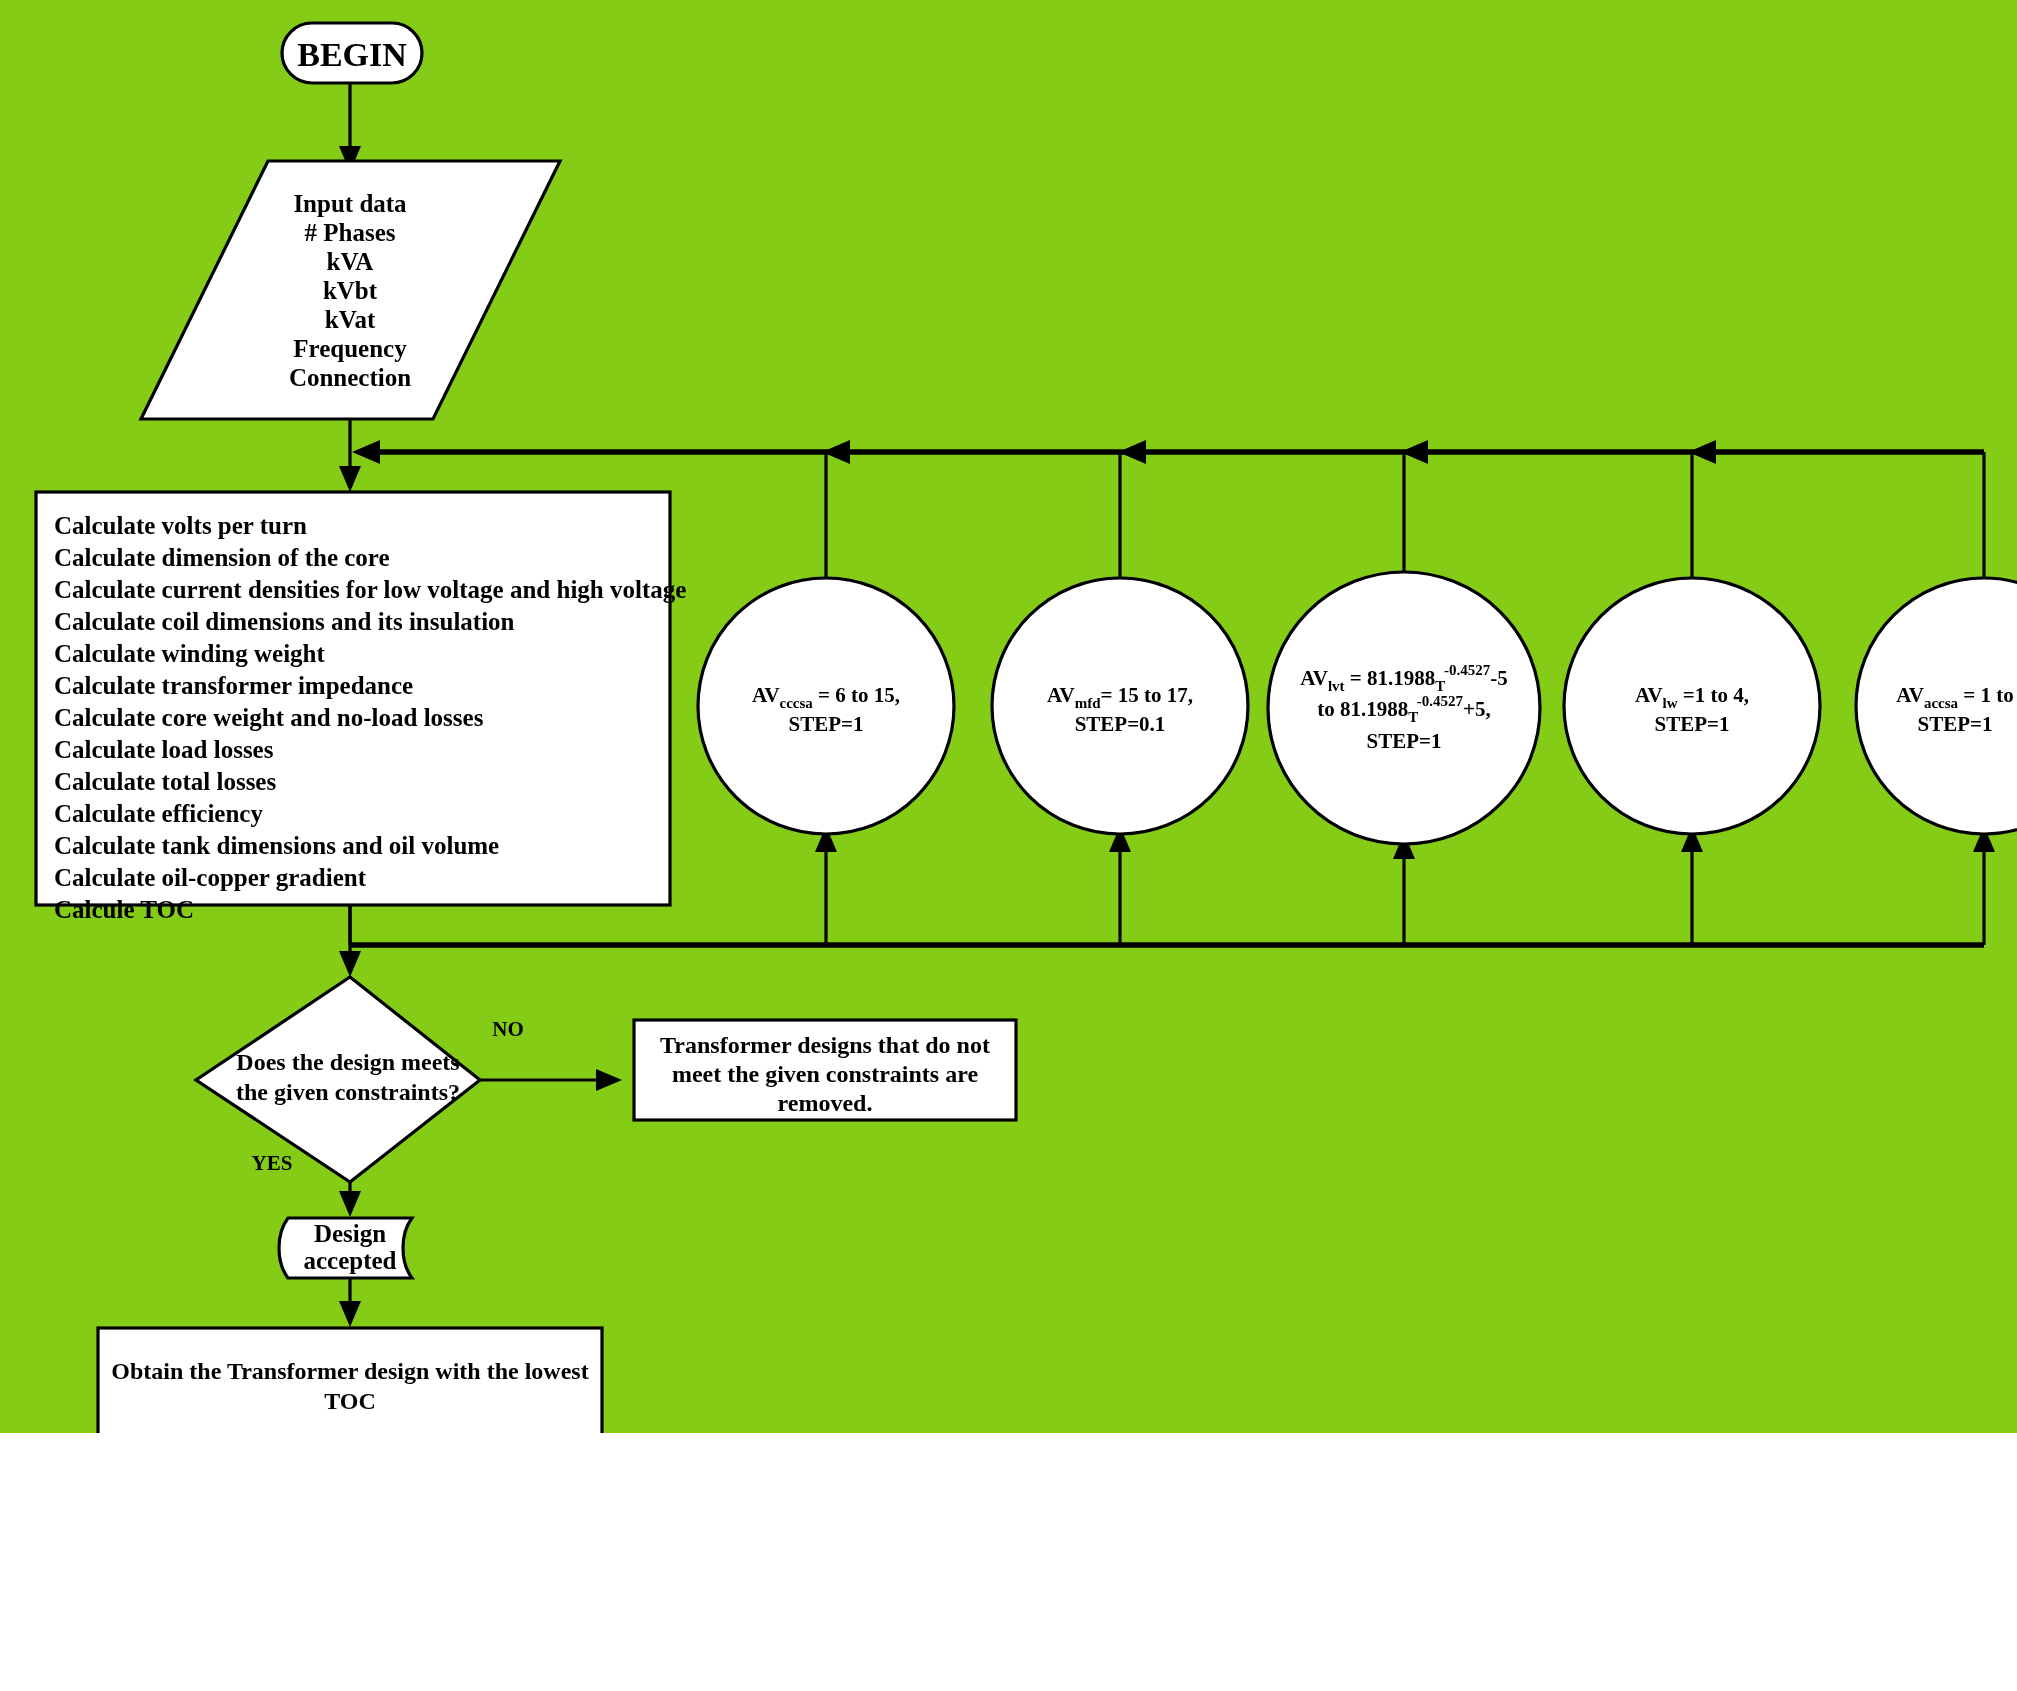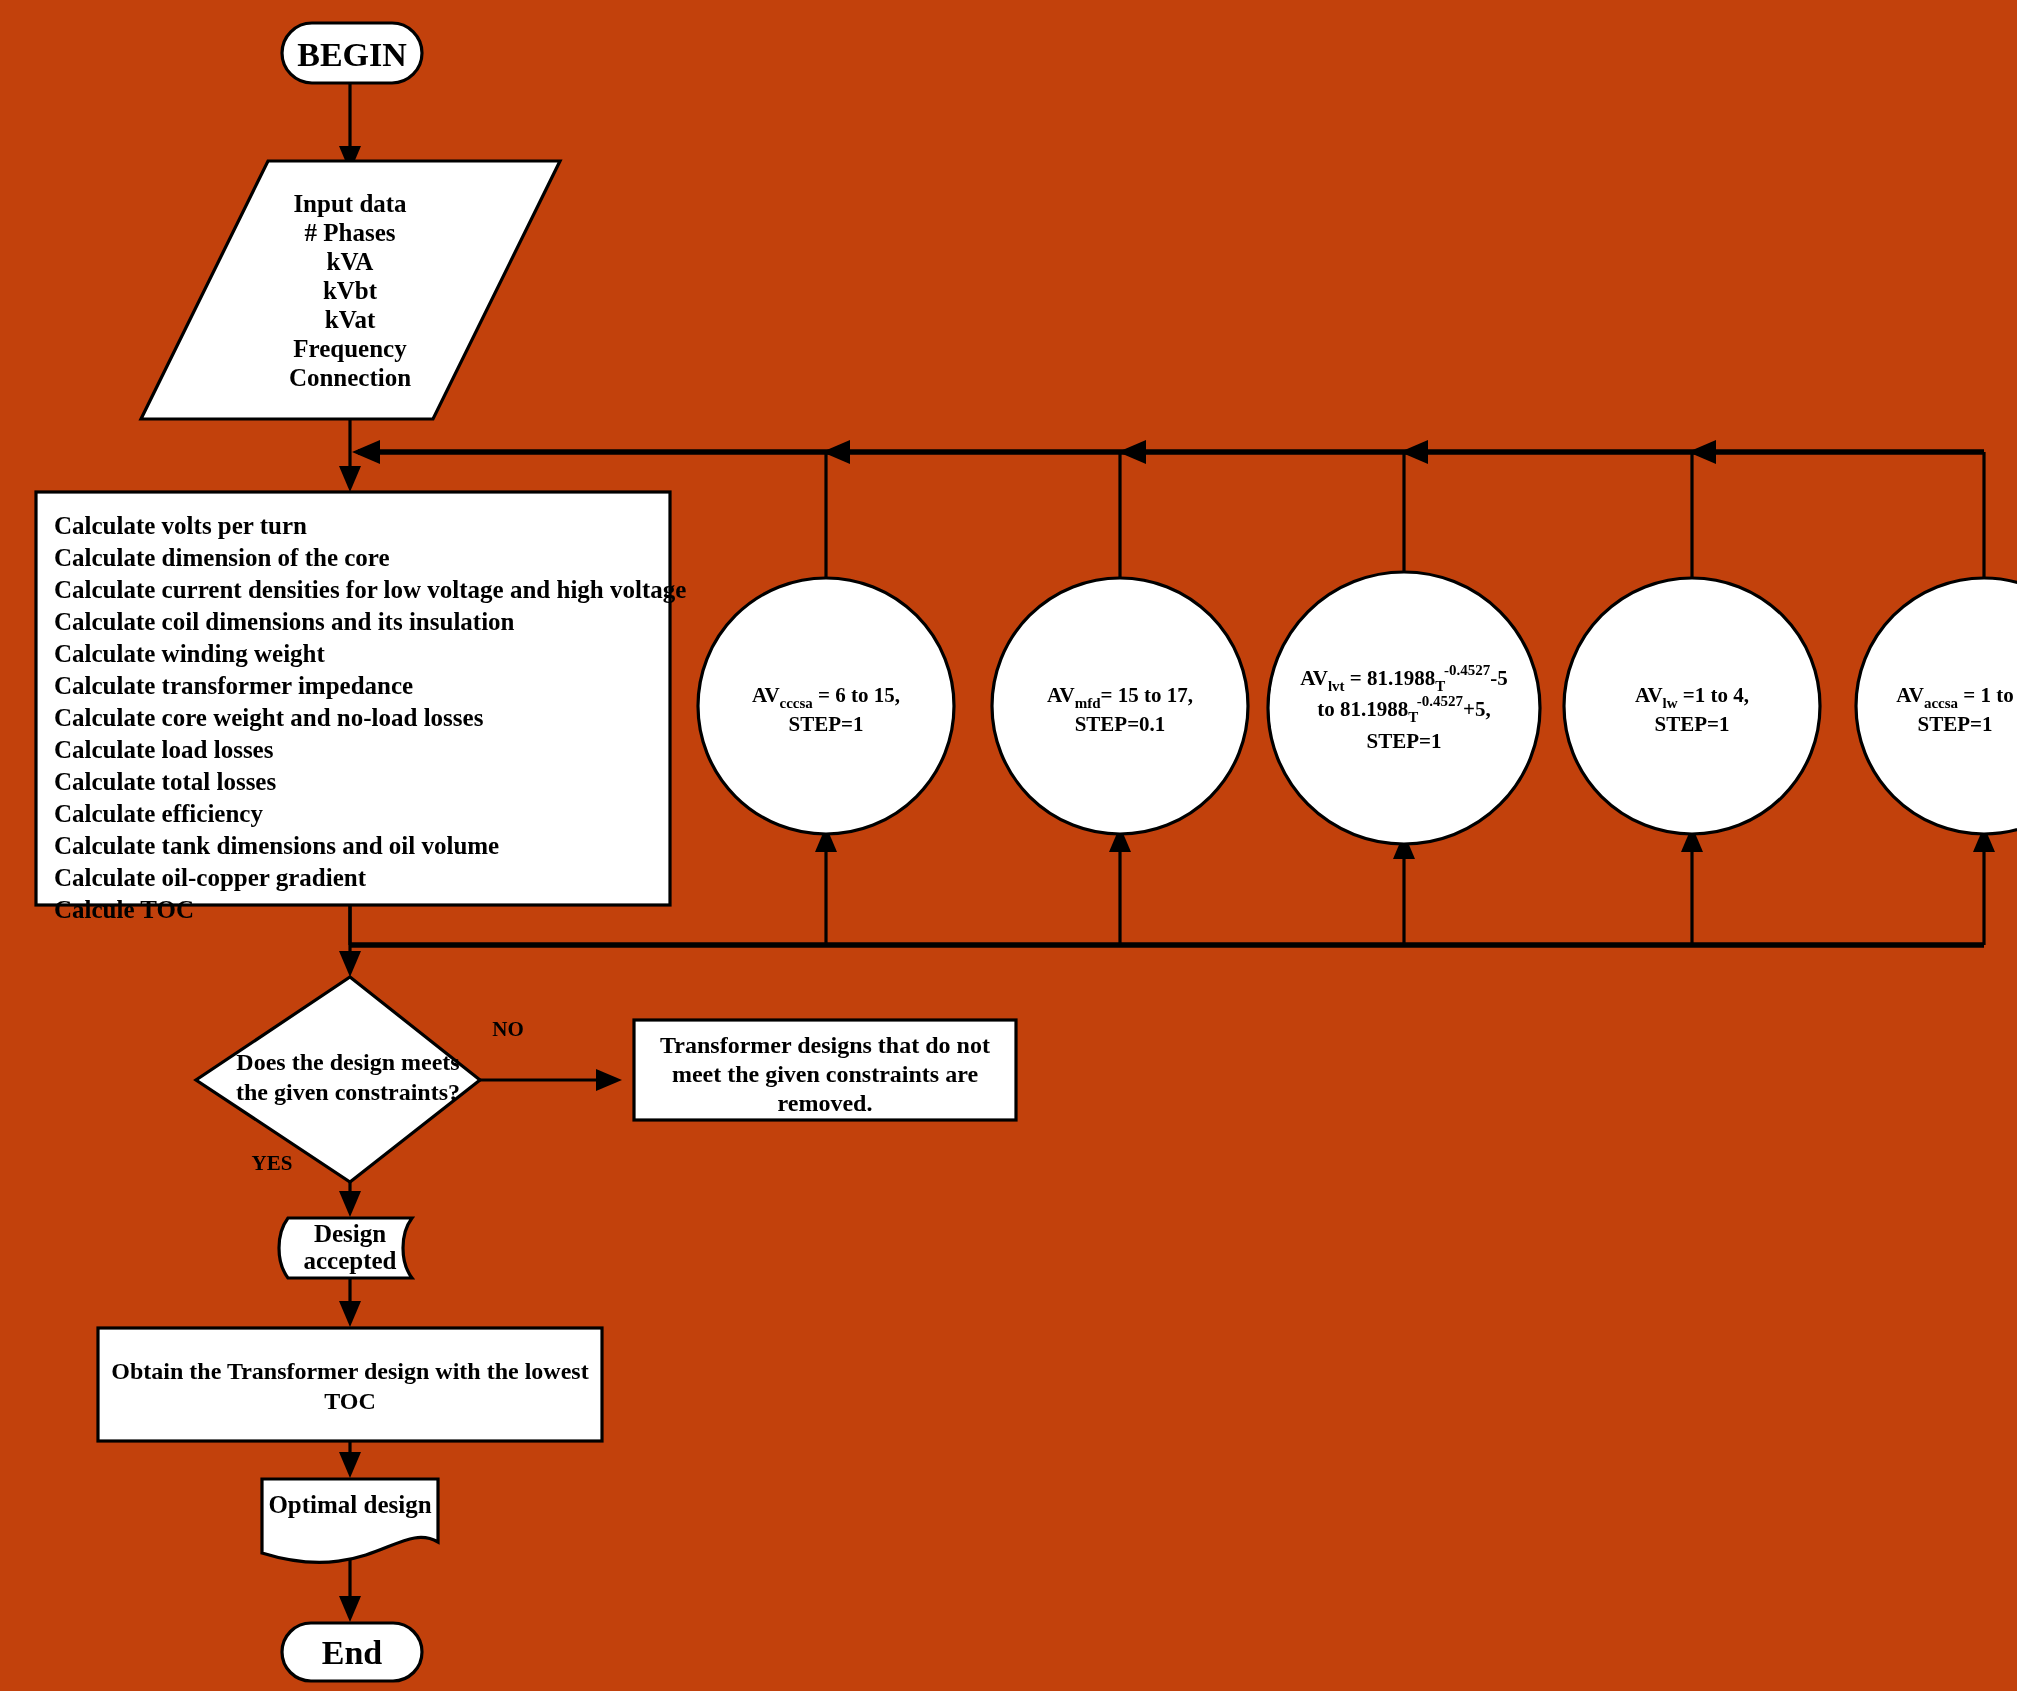--- a/index.html
+++ b/index.html
@@ -6,22 +6,22 @@
     margin: 0;
     padding: 0;
     background: #ffffff;
   }
   body {
     font-family: "Liberation Serif", "DejaVu Serif", serif;
   }
   #flowchart-root {
     position: relative;
     width: 2017px;
-    height: 1691px;
-    background: #c2410c;
+    height: 1433px;
+    background: #84cc16;
     overflow: hidden;
   }
   svg.fc {
     display: block;
     width: 2017px;
     height: 1691px;
   }
   .shape-fill {
     fill: #ffffff;
     stroke: #000000;

